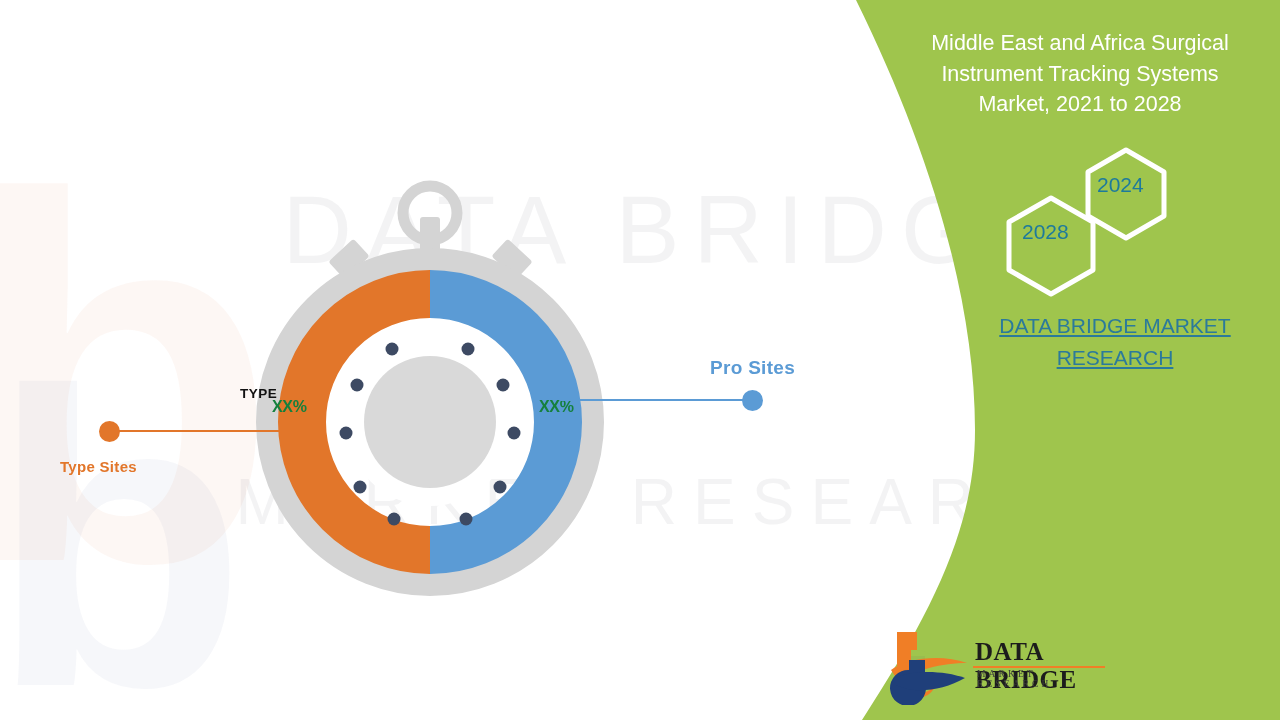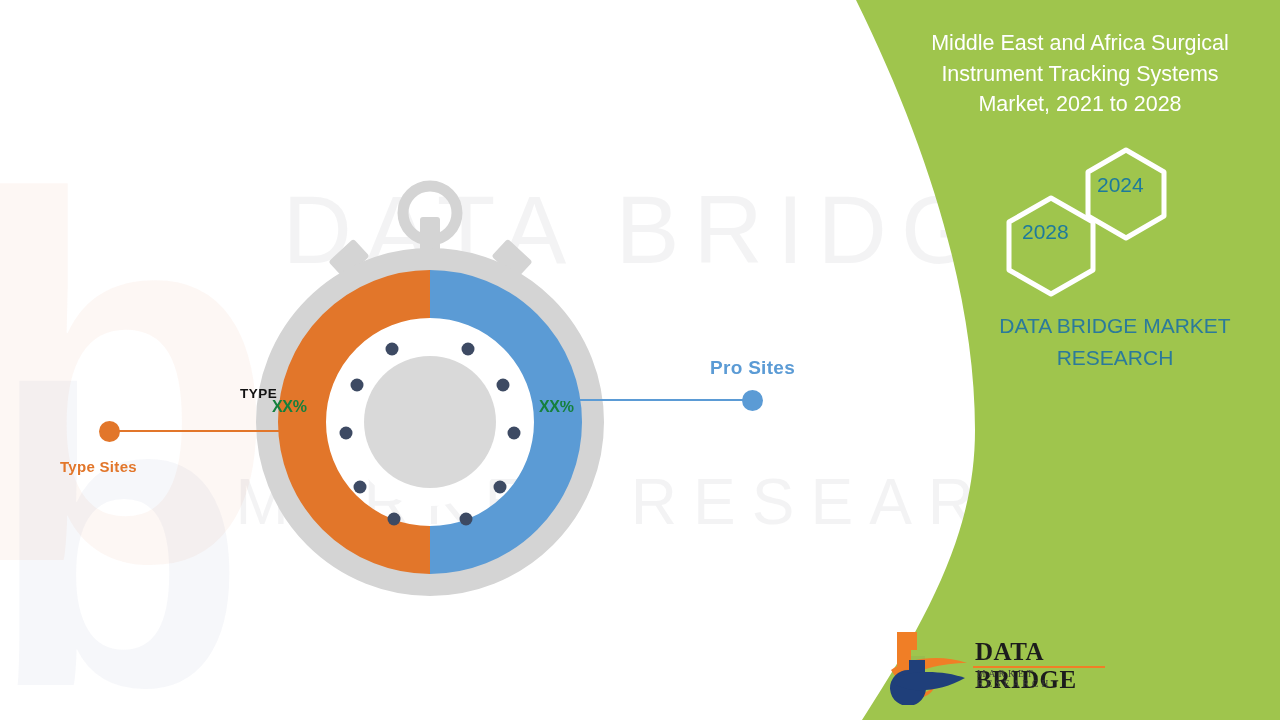--- a/index.html
+++ b/index.html
@@ -50,21 +50,21 @@
   .green-panel { position:absolute; left:0; top:0; width:1280px; height:720px; }
 
   .panel-title {
     position:absolute; left:905px; top:28px; width:350px;
     text-align:center; color:#ffffff;
     font-size:21.5px; line-height:1.42; font-weight:400;
   }
   .dbmr-text {
     position:absolute; left:965px; top:310px; width:300px;
     text-align:center; color:#2b7a9b;
-    font-size:21px; line-height:1.52; font-weight:400;
+    font-size:21px; line-height:1.52; font-weight:400;text-decoration:underline;
   }
 
   .hex-year {
     position:absolute; color:#1d7a9c; font-size:21px; font-weight:400;
   }
   .hex-2021 { left:1097px; top:173px; }
   .hex-2028 { left:1022px; top:220px; }
 
   
   .logo-wrap { position:absolute; left:885px; top:630px; width:225px; height:75px; }

